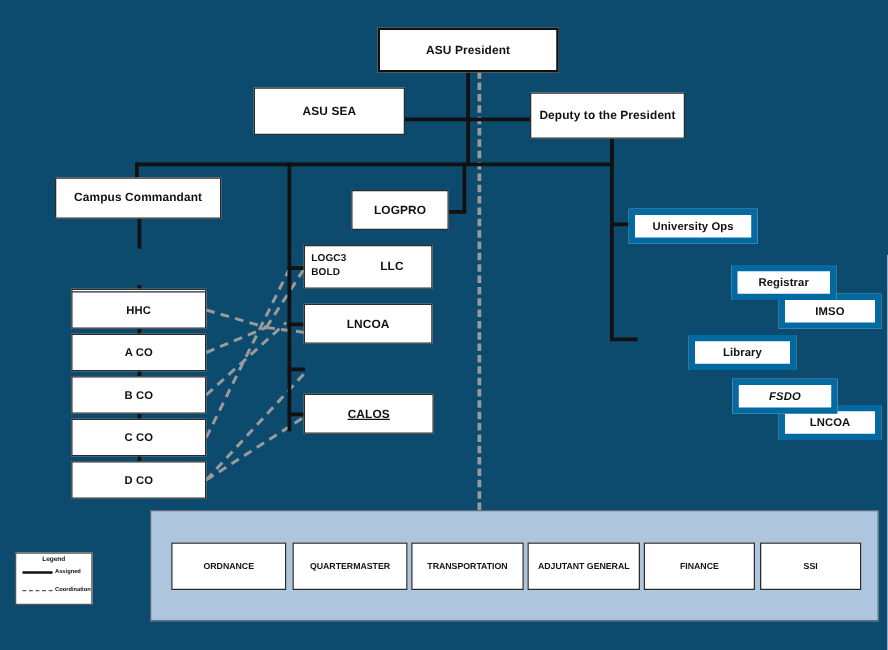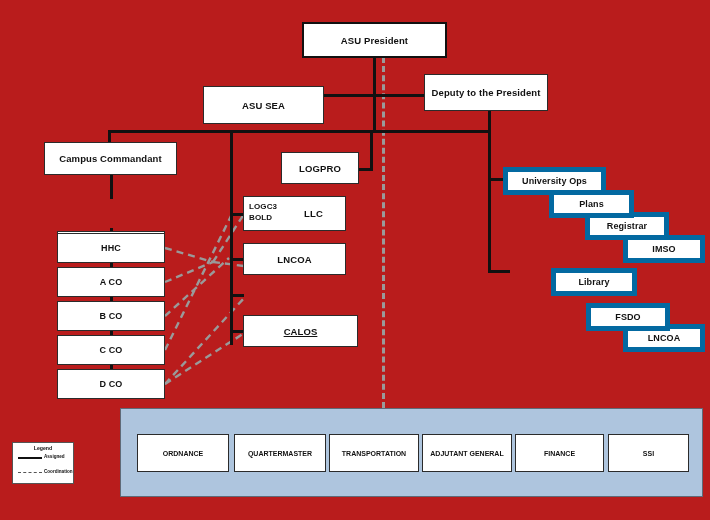--- a/index.html
+++ b/index.html
@@ -5,21 +5,21 @@
 <style>
   html, body {
     margin: 0;
     padding: 0;
     background: #ffffff;
   }
   #chart-root {
     position: relative;
     width: 710px;
     height: 520px;
-    background: #b91c1c;
+    background: #0c4a6e;
     font-family: "Liberation Sans", sans-serif;
     overflow: hidden;
   }
 
   
   .node {
     position: absolute;
     box-sizing: border-box;
     background: #ffffff;
     border: 5px solid #0369a1;
@@ -206,21 +206,21 @@
       <path d="M165,350 L234,210"></path>
       <path d="M165,384 L246,296"></path>
       <path d="M165,384 L246,332"></path>
     </g>
   </svg>
 
   <div class="node heavy n-lg" style="left:302px; top:22px; width:145px; height:36px;">
     <span>ASU President</span>
   </div>
 
-  <div class="node medium n-lg" style="left:203px; top:86px; width:121px; height:38px;">
+  <div class="node medium n-lg" style="left:203px; top:70px; width:121px; height:38px;">
     <span>ASU SEA</span>
   </div>
 
   <div class="node medium n-lg" style="left:424px; top:74px; width:124px; height:37px;">
     <span>Deputy to the President</span>
   </div>
 
   <div class="node medium n-lg" style="left:44px; top:142px; width:133px; height:33px;">
     <span>Campus Commandant</span>
   </div>
@@ -252,41 +252,38 @@
     <span class="llc-tag">
       <span>LOGC3</span><br>
       <span>BOLD</span>
     </span>
     <span style="padding-left:38px;">LLC</span>
   </div>
 
   <div class="node medium n-lg" style="left:243px; top:243px; width:103px; height:32px;">
     <span>LNCOA</span>
   </div>
-  <div class="node medium n-lg" style="left:243px; top:315px; width:115px; height:32px;text-decoration:underline;">
+  <div class="node medium n-lg" style="left:243px; top:315px; width:104px; height:32px;text-decoration:underline;">
     <span>CALOS</span>
   </div>
 
   <div class="node n-md" style="left:503px; top:167px; width:103px; height:28px; z-index:24;">
     <span>University Ops</span>
   </div>
-  <div class="node n-md" style="left:549px; top:190px; width:85px; height:28px; z-index:23;">
-    <span>Plans</span>
-  </div>
   <div class="node n-md" style="left:585px; top:212px; width:84px; height:28px; z-index:22;">
     <span>Registrar</span>
   </div>
   <div class="node n-md" style="left:623px; top:235px; width:82px; height:28px; z-index:21;">
     <span>IMSO</span>
   </div>
 
   <div class="node n-md" style="left:551px; top:268px; width:86px; height:28px; z-index:23;">
     <span>Library</span>
   </div>
-  <div class="node n-md" style="left:586px; top:303px; width:84px; height:28px; z-index:22;">
+  <div class="node n-md" style="left:586px; top:303px; width:84px; height:28px; z-index:22;font-style:italic;">
     <span>FSDO</span>
   </div>
   <div class="node n-md" style="left:623px; top:324px; width:82px; height:28px; z-index:21;">
     <span>LNCOA</span>
   </div>
 
   <div id="branch-panel">
     <div class="branch-box" style="left:16px; width:92px;">
       <span>ORDNANCE</span>
     </div>

